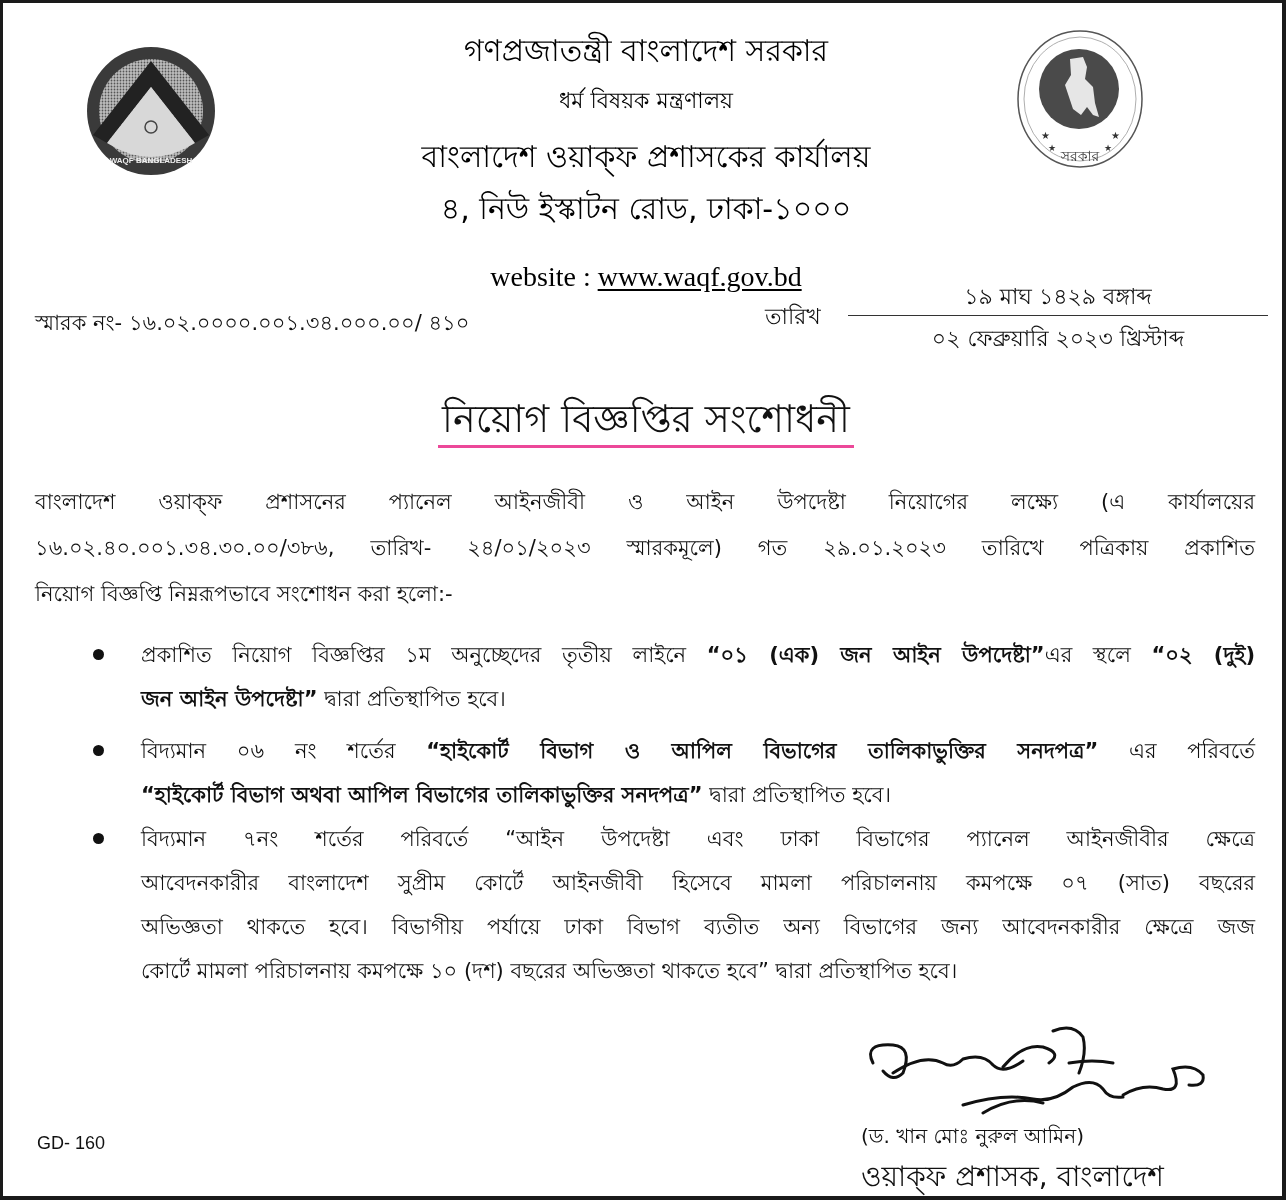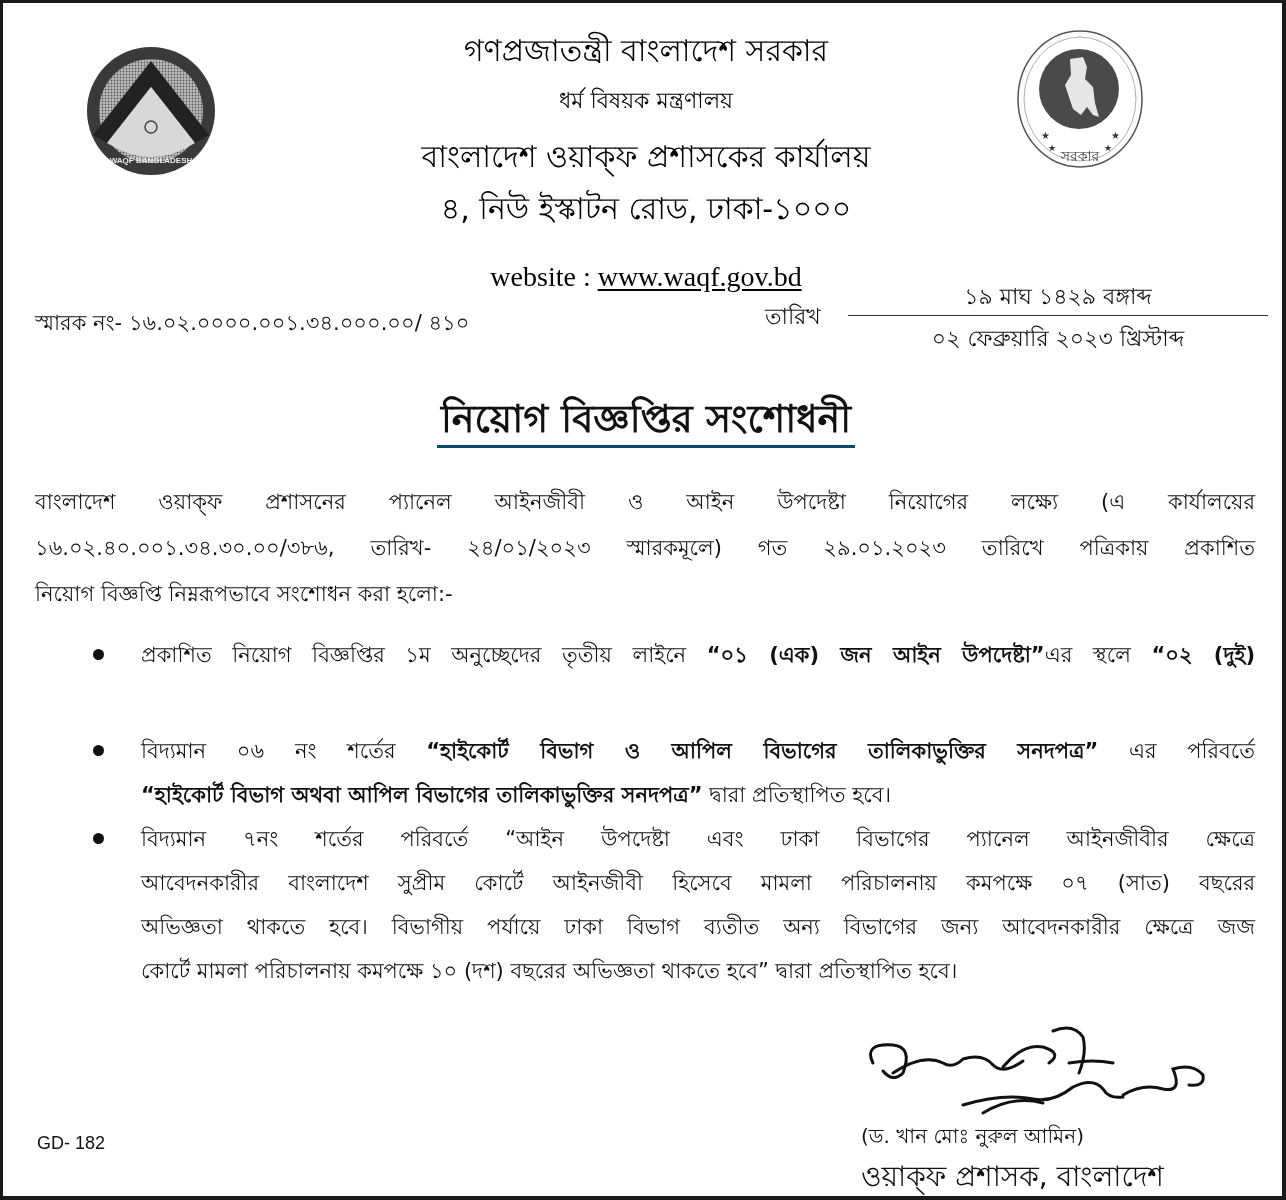--- a/index.html
+++ b/index.html
@@ -46,21 +46,21 @@
   .date-top { left: 845px; top: 276px; width: 420px; text-align: center; font-size: 22px; }
   .date-rule { left: 845px; top: 312px; width: 420px; height: 0; border-top: 1.5px solid #333; }
   .date-bottom { left: 845px; top: 318px; width: 420px; text-align: center; font-size: 22px; }
 
   
   .title {
     left: 0; width: 1286px; top: 386px; text-align: center;
     font-size: 38px;
   }
   .title span {
-    border-bottom: 3px solid #0c4a6e; padding: 0 4px 4px 4px; font-weight: bold;
+    border-bottom: 3px solid #ec4899; padding: 0 4px 4px 4px;
   }
 
   
   .para {
     left: 32px; width: 1220px; font-size: 21px; line-height: 46px;
     text-align: justify;
   }
   .p1 { top: 476px; text-align-last: left; }
   .p1 .line { display: block; text-align: justify; text-align-last: justify; }
   .p1 .line.last { text-align-last: left; }
@@ -146,20 +146,21 @@
   <div class="abs para p1">
     <span class="line">বাংলাদেশ ওয়াক্‌ফ প্রশাসনের প্যানেল আইনজীবী ও আইন উপদেষ্টা নিয়োগের লক্ষ্যে (এ কার্যালয়ের</span>
     <span class="line">১৬.০২.৪০.০০১.৩৪.৩০.০০/৩৮৬, তারিখ- ২৪/০১/২০২৩ স্মারকমূলে) গত ২৯.০১.২০২৩ তারিখে পত্রিকায় প্রকাশিত</span>
     <span class="line last">নিয়োগ বিজ্ঞপ্তি নিম্নরূপভাবে সংশোধন করা হলো:-</span>
   </div>
 
   <div class="bullet-row" style="top:630px;">
     <div class="bullet-dot" style="top:16px;"></div>
     <div class="bullet-text">
       <span class="line"><span>প্রকাশিত নিয়োগ বিজ্ঞপ্তির ১ম অনুচ্ছেদের তৃতীয় লাইনে </span><span class="b">“০১ (এক)  জন আইন উপদেষ্টা”</span><span>এর স্থলে </span><span class="b">“০২ (দুই)</span></span>
+      <span class="line last"><span class="b">জন আইন উপদেষ্টা”</span><span> দ্বারা প্রতিস্থাপিত হবে।</span></span>
     </div>
   </div>
 
   <div class="bullet-row" style="top:726px;">
     <div class="bullet-dot" style="top:16px;"></div>
     <div class="bullet-text">
       <span class="line"><span>বিদ্যমান ০৬ নং শর্তের </span><span class="b">“হাইকোর্ট বিভাগ ও আপিল বিভাগের তালিকাভুক্তির সনদপত্র”</span><span> এর  পরিবর্তে</span></span>
       <span class="line last"><span class="b">“হাইকোর্ট বিভাগ অথবা আপিল বিভাগের তালিকাভুক্তির সনদপত্র”</span><span> দ্বারা প্রতিস্থাপিত হবে।</span></span>
     </div>
   </div>
@@ -183,14 +184,14 @@
       <path d="M200 8 Q220 0 230 14 Q234 30 226 50"></path>
       <path d="M216 40 Q240 36 260 40"></path>
       <path d="M110 82 Q150 70 180 76 Q200 80 220 64 Q240 54 250 66 Q256 76 270 74"></path>
       <path d="M130 90 Q160 72 190 80"></path>
       <path d="M270 72 Q290 60 310 66 Q330 70 320 46 Q340 40 350 52 Q352 64 336 62"></path>
     </svg>
   </div>
   <div class="abs sig-name">(ড. খান মোঃ নুরুল আমিন)</div>
   <div class="abs sig-title">ওয়াক্‌ফ প্রশাসক, বাংলাদেশ</div>
 
-  <div class="abs gd">GD- 182</div>
+  <div class="abs gd">GD- 160</div>
 </div>
 
 </body></html>

